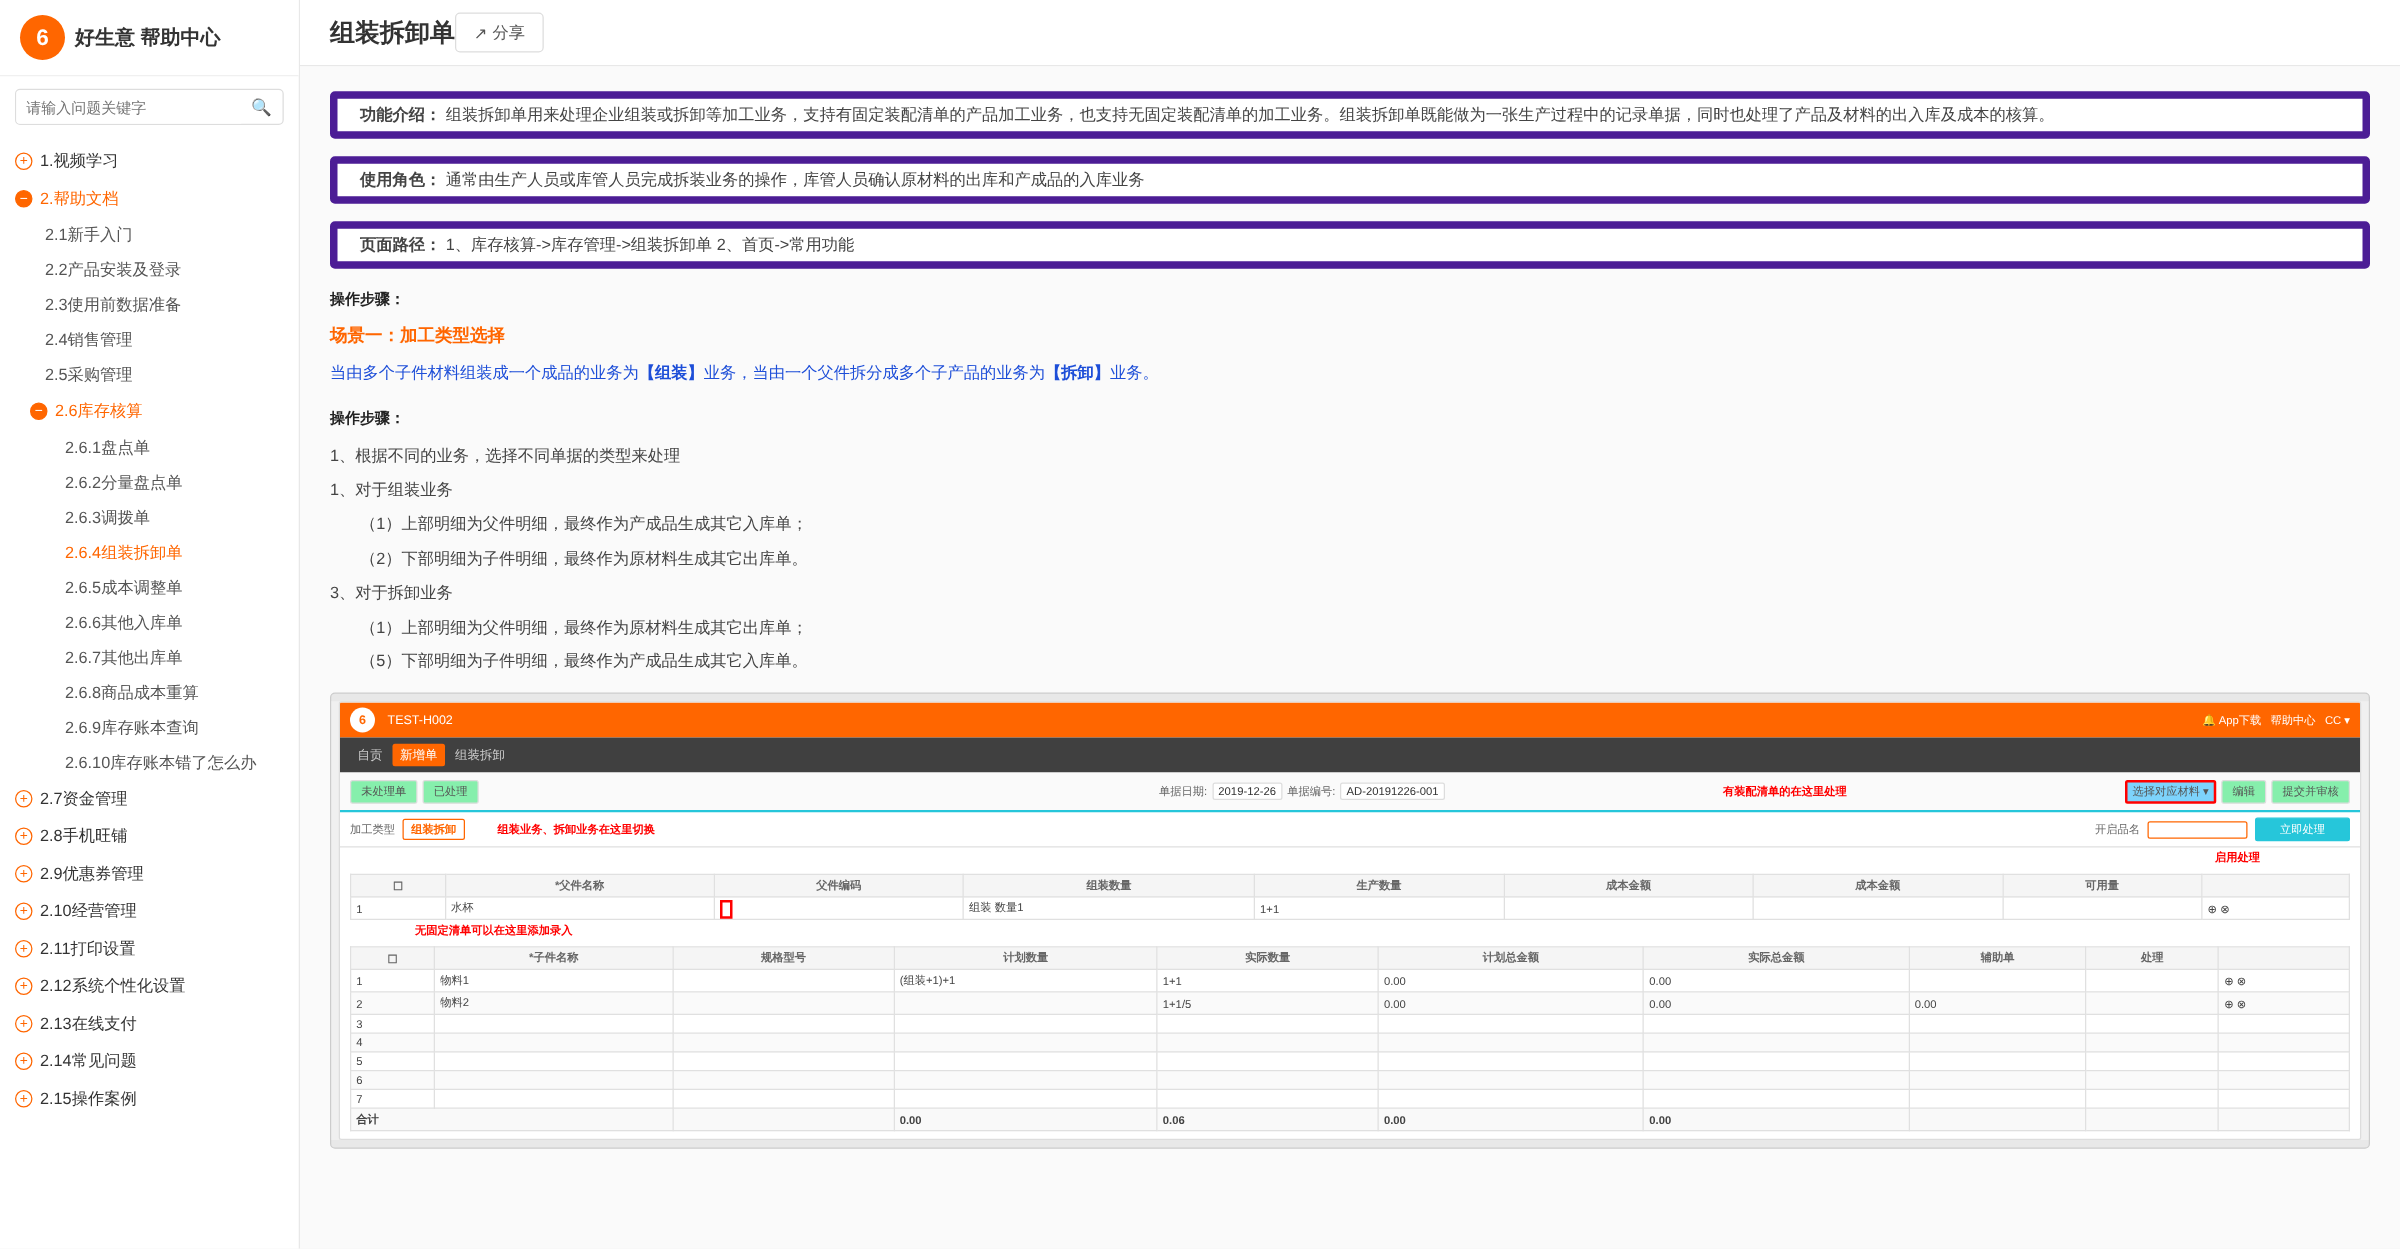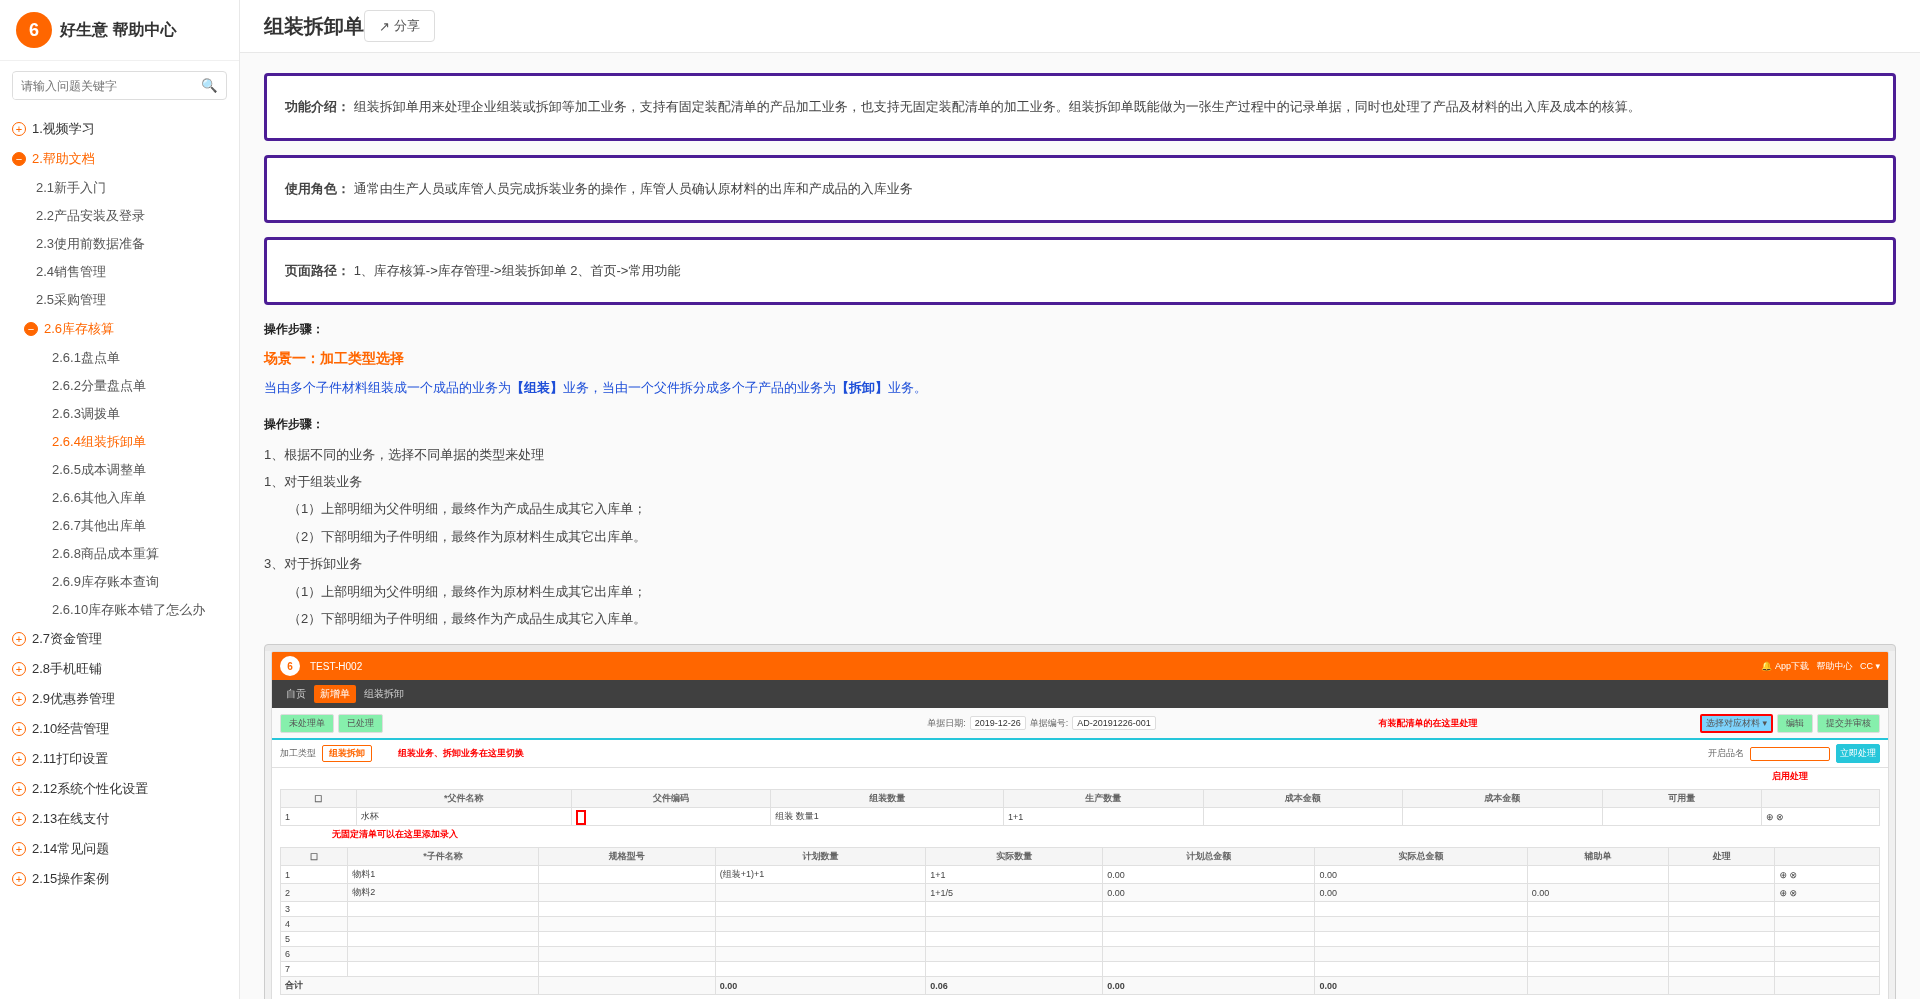--- a/index.html
+++ b/index.html
@@ -147,23 +147,23 @@
 
     #content {
       flex: 1;
       overflow-y: auto;
       padding: 20px 24px;
       background: #fafafa;
     }
 
     .info-block {
       background: #fff;
-      border: 3px solid #4c1d95;
+      border: 6px solid #4c1d95;
       border-radius: 4px;
-      padding: 20px 18px;
+      padding: 2px 18px;
       margin-bottom: 14px;
       font-size: 13px;
       color: #444;
       line-height: 1.7;
     }
 
     .section-title {
       font-size: 12px;
       font-weight: bold;
       color: #222;
@@ -296,21 +296,21 @@
       padding: 1px 4px;
       font-size: 9px;
       background: #7dd3fc;
       color: #555;
     }
     .mock-green-btn {
       background: #26c6da;
       color: #fff;
       border: 1px solid #26c6da;
       border-radius: 2px;
-      padding: 2px 3px;
+      padding: 2px 19px;
       font-size: 9px;
     }
   </style>
 </head>
 <body>
 
 <div id="sidebar">
   <div id="sidebar-header">
     <div class="logo-circle">
       <span>6</span>
@@ -432,21 +432,21 @@
     <ul class="steps-list">
       <li>1、根据不同的业务，选择不同单据的类型来处理</li>
       <li>1、对于组装业务</li>
       <ul class="sub-list">
         <li>（1）上部明细为父件明细，最终作为产成品生成其它入库单；</li>
         <li>（2）下部明细为子件明细，最终作为原材料生成其它出库单。</li>
       </ul>
       <li>3、对于拆卸业务</li>
       <ul class="sub-list">
         <li>（1）上部明细为父件明细，最终作为原材料生成其它出库单；</li>
-        <li>（2）下部明细为子件明细，最终作为产成品生成其它入库单。</li>
+        <li>（5）下部明细为子件明细，最终作为产成品生成其它入库单。</li>
       </ul>
     </ul>
 
     <div class="screenshot-container">
       <div class="screenshot-inner">
         <div class="mock-app">
 
           <div class="mock-topbar">
             <div class="mock-topbar-logo">6</div>
             <span style="color:#fff;font-size:10px;margin-left:4px;">TEST-H002</span>

